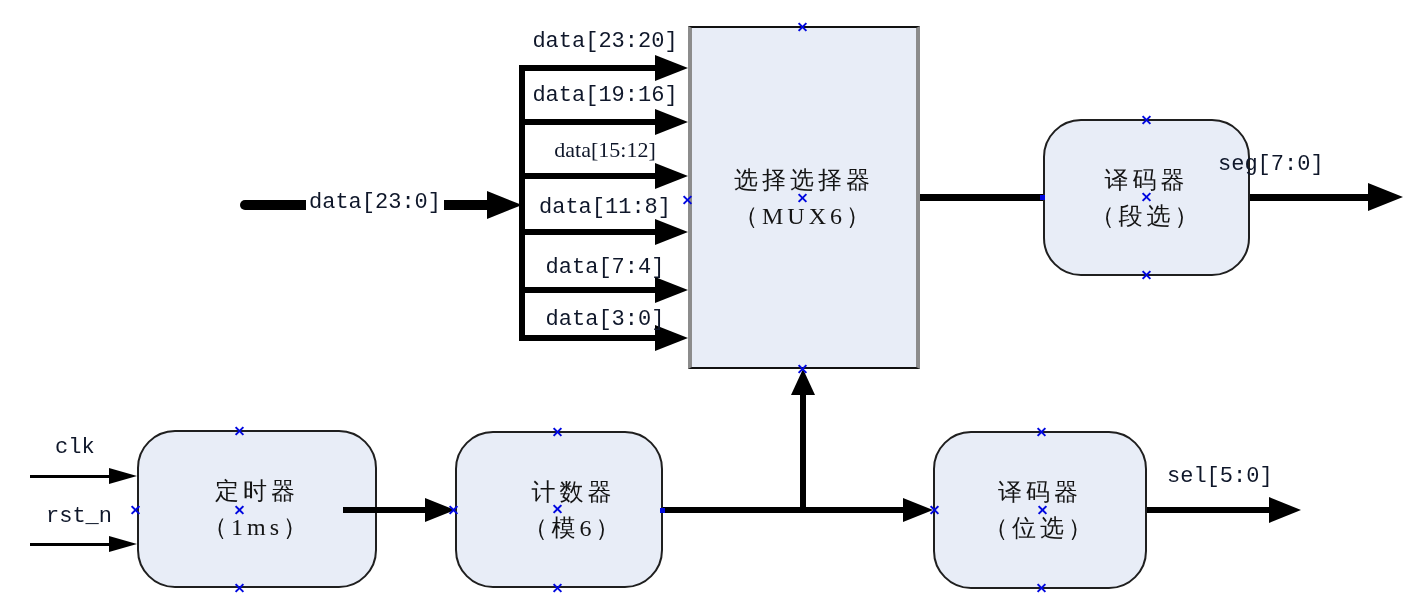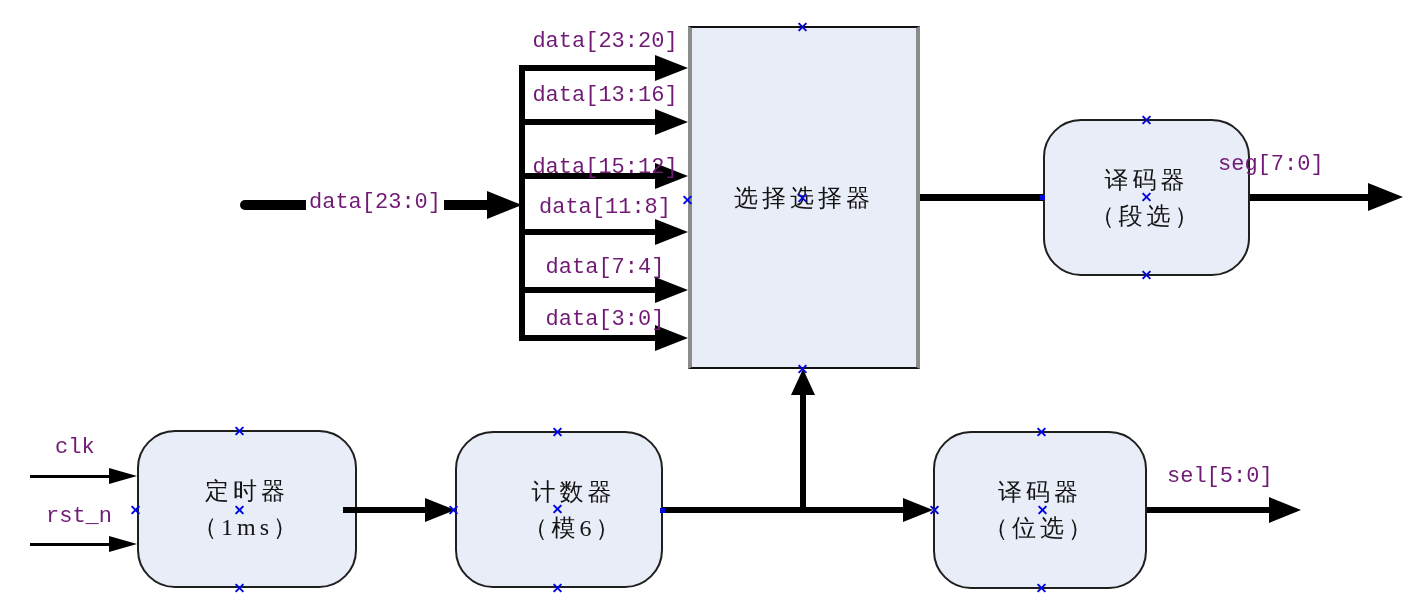--- a/index.html
+++ b/index.html
@@ -40,21 +40,21 @@
   
   .hline,.vline{position:absolute;background:#000000;}
   .ah{position:absolute;width:0;height:0;border-style:solid;border-color:transparent;}
   .ah-r{border-left-color:#000000;}
   .ah-u{border-bottom-color:#000000;}
   
   .lbl{
     position:absolute;
     font-family:"Liberation Mono","DejaVu Sans Mono",monospace;
     font-size:22px;
-    color:#701a75;
+    color:#0f172a;
     white-space:nowrap;
     line-height:24px;
   }
   .bus-lbl{left:522px;width:166px;text-align:center;}
   .onwire{background:#ffffff;padding:0 3px;}
   
   .hx{position:absolute;width:9px;height:9px;}
   .hx::before,.hx::after{
     content:"";position:absolute;left:-1px;top:3.5px;width:11px;height:2px;background:#0008e0;
   }
@@ -62,28 +62,29 @@
   .hx::after{transform:rotate(-45deg);}
   .hsq{position:absolute;width:5px;height:5px;background:#0008e0;}
 </style>
 </head>
 <body>
 
 <div id="canvas">
 
   <div class="block muxbox" style="left:688px;top:26px;width:232px;height:343px;">
     <span>选择选择器</span>
+    <span>（MUX6）</span>
   </div>
 
   <div class="block rounded" style="left:1043px;top:119px;width:207px;height:157px;">
     <span>译码器</span>
     <span>（段选）</span>
   </div>
 
-  <div class="block rounded" style="left:137px;top:430px;width:220px;height:158px;">
+  <div class="block rounded" style="left:137px;top:430px;width:240px;height:158px;">
     <span>定时器</span>
     <span>（1ms）</span>
   </div>
 
   <div class="block rounded" style="left:455px;top:431px;width:208px;height:157px;padding-left:29px;">
     <span>计数器</span>
     <span>（模6）</span>
   </div>
 
   <div class="block rounded" style="left:933px;top:431px;width:214px;height:158px;">
@@ -96,25 +97,25 @@
   <div class="lbl onwire" style="left:306px;top:191px;">data[23:0]</div>
 
   <div class="vline" style="left:519px;top:65px;width:6px;height:276px;"></div>
 
   <div class="hline" style="left:519px;top:65px;width:136px;height:6px;"></div>
   <div class="ah ah-r" style="left:655px;top:55px;border-width:13px 0 13px 33px;"></div>
   <div class="lbl bus-lbl" style="top:30px;">data[23:20]</div>
 
   <div class="hline" style="left:519px;top:119px;width:136px;height:6px;"></div>
   <div class="ah ah-r" style="left:655px;top:109px;border-width:13px 0 13px 33px;"></div>
-  <div class="lbl bus-lbl" style="top:84px;">data[13:16]</div>
+  <div class="lbl bus-lbl" style="top:84px;">data[19:16]</div>
 
   <div class="hline" style="left:519px;top:173px;width:136px;height:6px;"></div>
   <div class="ah ah-r" style="left:655px;top:163px;border-width:13px 0 13px 33px;"></div>
-  <div class="lbl bus-lbl" style="top:156px;">data[15:12]</div>
+  <div class="lbl bus-lbl" style="top:138px;font-family:Liberation Serif, serif;">data[15:12]</div>
 
   <div class="hline" style="left:519px;top:229px;width:136px;height:6px;"></div>
   <div class="ah ah-r" style="left:655px;top:219px;border-width:13px 0 13px 33px;"></div>
   <div class="lbl bus-lbl" style="top:196px;">data[11:8]</div>
 
   <div class="hline" style="left:519px;top:287px;width:136px;height:6px;"></div>
   <div class="ah ah-r" style="left:655px;top:277px;border-width:13px 0 13px 33px;"></div>
   <div class="lbl bus-lbl" style="top:256px;">data[7:4]</div>
 
   <div class="hline" style="left:519px;top:335px;width:136px;height:6px;"></div>

